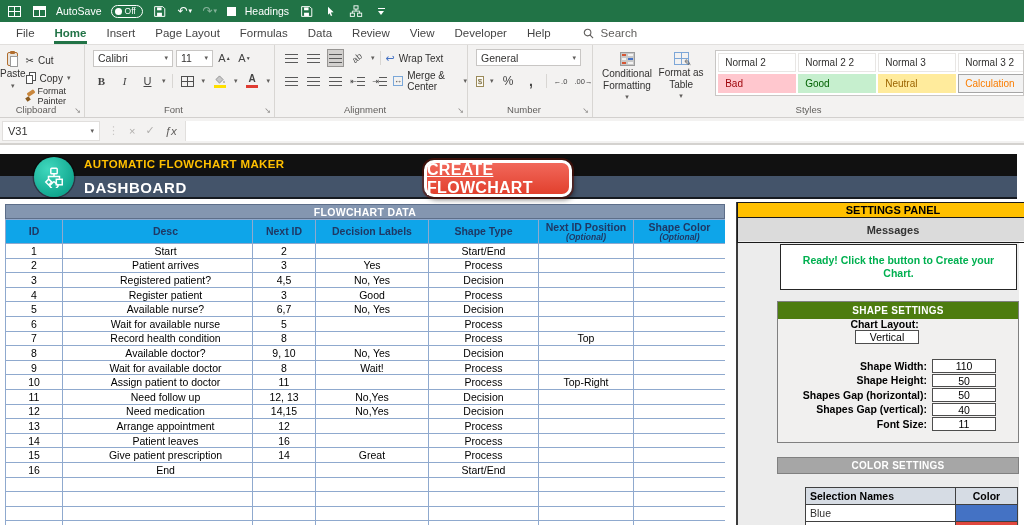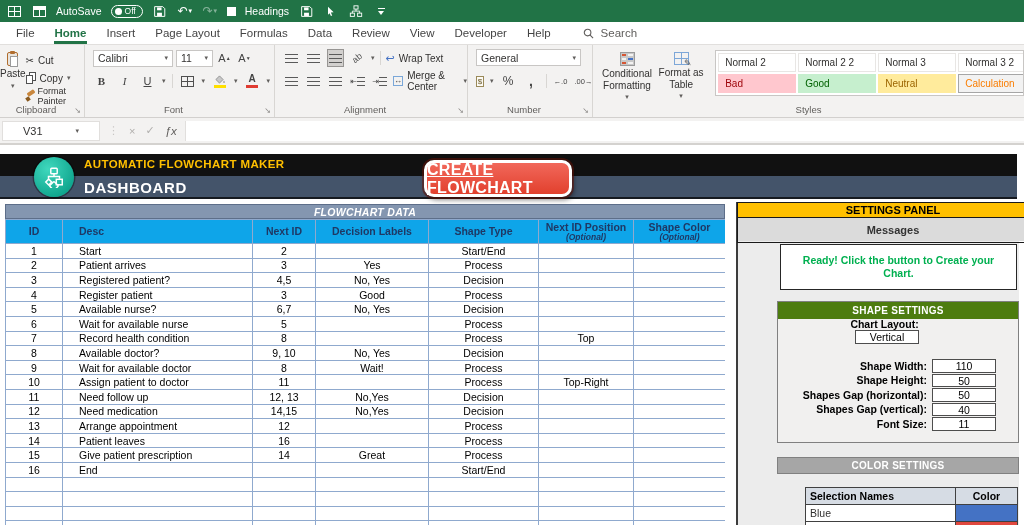--- a/index.html
+++ b/index.html
@@ -81,21 +81,21 @@
                      linear-gradient(#505050,#505050) center/1px 100% no-repeat;}
   .acct-ic{width:15px;height:11px;border:1px solid #9a8a5a;font-size:8px;display:flex;align-items:center;justify-content:center;color:#6a5a2a;background:#fdfbf5;}
   .mc-ic{width:13px;height:10px;border:1px solid #7aa7d8;font-size:8px;line-height:8px;text-align:center;color:#444;}
   .ab-rot{display:inline-block;transform:rotate(-40deg);font-size:9px;color:#505050;}
   .decim{font-size:7.5px;color:#444;letter-spacing:0;}
 
   
   .formulabar{position:absolute;left:0;top:118px;width:1024px;height:27px;background:#f3f2f1;
               border-bottom:2px solid #d4d2cf;display:flex;align-items:center;}
   .namebox{width:98px;height:20px;background:#fff;border:1px solid #e1dfdd;margin-left:2px;
-           display:flex;align-items:center;justify-content:space-between;padding:0 20px;font-size:11px;}
+           display:flex;align-items:center;justify-content:space-between;padding:0 5px;font-size:11px;}
   .fbtns{display:flex;align-items:center;gap:10px;margin:0 8px;color:#8a8886;font-size:11px;}
   .fx{font-style:italic;color:#605e5c;font-size:11.5px;}
   .finput{flex:1;height:20px;background:#fff;border-left:1px solid #e1dfdd;}
 
   
   .sheet{position:absolute;left:0;top:145px;width:1024px;height:380px;background:#fff;}
 
   .band-black{position:absolute;left:0;top:9px;width:1017px;height:22px;background:#111111;}
   .band-slate{position:absolute;left:0;top:31px;width:1017px;height:23px;background:#44546a;border-bottom:2px solid #161a20;}
   .logo{position:absolute;left:34px;top:12px;width:40px;height:40px;border-radius:50%;
@@ -105,29 +105,29 @@
   .dash-title{position:absolute;left:84px;top:34px;font-size:15px;font-weight:bold;color:#fff;letter-spacing:.6px;}
   .create-btn{position:absolute;left:424px;top:15px;width:148px;height:37px;border-radius:10px;
         background:linear-gradient(#f1685b,#e2402d);border:3px solid #fff;
         box-shadow:0 0 0 2px rgba(96,18,8,.55),2px 3px 5px rgba(0,0,0,.45);
         display:flex;align-items:center;justify-content:center;
         color:#fff;font-size:16px;font-weight:bold;letter-spacing:.3px;cursor:pointer;text-decoration:underline;}
 
   
   .tbl-titlebar{position:absolute;left:5px;top:59px;width:720px;height:15px;background:#8496b0;
         border:1px solid #5d6e89;color:#fff;font-weight:bold;font-size:10.5px;
-        display:flex;align-items:center;justify-content:center;letter-spacing:.3px;font-style:italic;}
+        display:flex;align-items:center;justify-content:center;letter-spacing:.3px;}
   .datatable{position:absolute;left:5px;top:74px;width:720px;border-collapse:collapse;table-layout:fixed;
         border:1.5px solid #3a4e6b;font-size:10.5px;}
   .datatable th,.datatable td{border:1px solid #8fa9ce;padding:0;text-align:center;vertical-align:middle;
         overflow:hidden;white-space:nowrap;}
   .datatable thead th{background:#0ea5e9;color:#1f3864;font-size:10.5px;font-weight:bold;height:24px;line-height:1.05;}
   .datatable thead th .opt{display:block;font-size:8.5px;font-style:italic;font-weight:bold;}
   .datatable tbody td{height:14.6px;background:#fff;color:#000;}
-  .datatable th:nth-child(2),.datatable td:nth-child(2){text-align:left;padding-left:16px;}
+  .datatable th:nth-child(2),.datatable td:nth-child(2){text-align:center;padding-left:16px;}
 
   
   .settings-region{position:absolute;left:736px;top:57px;width:283px;height:323px;background:#ececec;
         border-left:2px solid #3c3c3c;}
   .sp-headerbox{position:absolute;left:737px;top:57px;width:312px;height:41px;border:1.5px solid #1a1a1a;}
   .sp-title{height:15px;background:#ffc000;color:#000;font-weight:bold;font-size:11px;
         display:flex;align-items:center;justify-content:center;border-bottom:1.5px solid #1a1a1a;}
   .sp-messages{height:23px;background:#dbdbdb;color:#333;font-weight:bold;font-size:11px;
         display:flex;align-items:center;justify-content:center;}
   .sp-msgbox{position:absolute;left:780px;top:99px;width:237px;height:46px;background:#fff;border:1px solid #262626;

